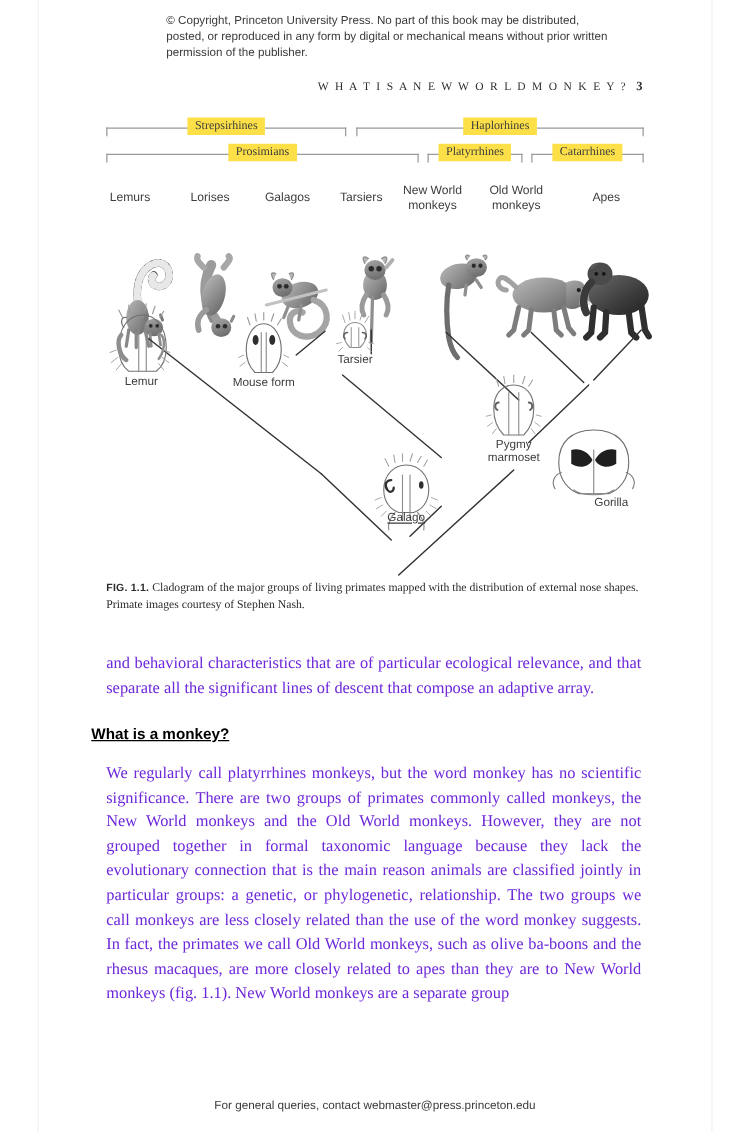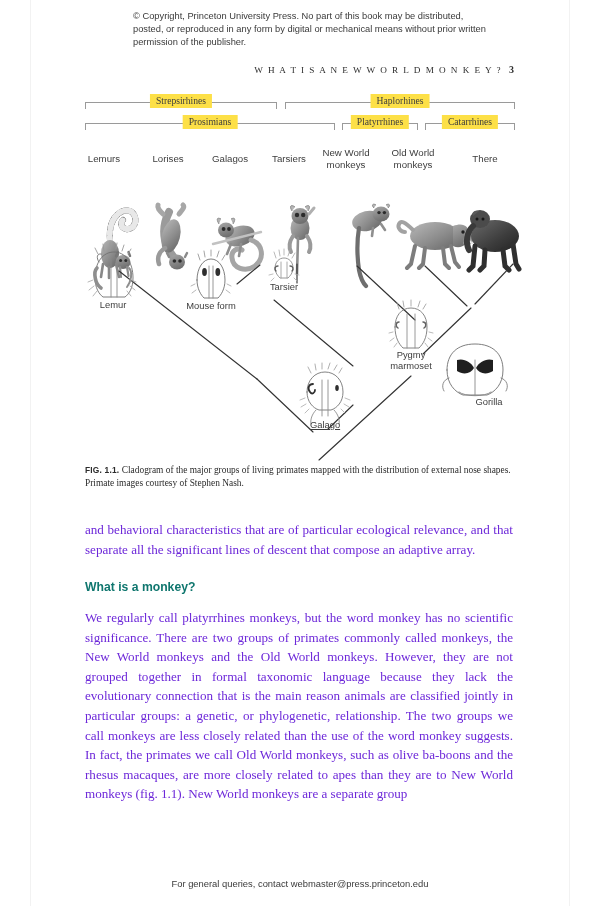--- a/index.html
+++ b/index.html
@@ -170,27 +170,28 @@
     font-size: 13.1px;
     line-height: 19.6px;
     color: #6d28d9;
     text-align: justify;
   }
   .bodytext.p1 { top: 520px; }
   .bodytext.p2 { top: 608px; }
 
   .subhead {
     position: absolute;
-    left: 85px;
+    left: 73px;
     top: 580px;
     width: 428px;
     font-family: "Liberation Sans", sans-serif;
     font-size: 12.2px;
     font-weight: bold;
-    color: #0f766e;
+    color: #000000;
+    text-decoration: underline;
   }
 
   
   .footer {
     position: absolute;
     left: 0;
     top: 878px;
     width: 600px;
     text-align: center;
     font-family: "Liberation Sans", sans-serif;
@@ -263,21 +264,21 @@
     </div>
     <div class="taxon-label" style="left:261px; top:55px;">
       <div>New World</div>
       <div>monkeys</div>
     </div>
     <div class="taxon-label" style="left:328px; top:55px;">
       <div>Old World</div>
       <div>monkeys</div>
     </div>
     <div class="taxon-label" style="left:400px; top:61px;">
-      <div>There</div>
+      <div>Apes</div>
     </div>
 
     <svg class="animals-svg" width="430" height="120" viewBox="0 0 430 120" style="top:82px;">
       <defs>
         <linearGradient id="gfur" x1="0" y1="0" x2="1" y2="1">
           <stop offset="0%" stop-color="#b9b9b9"></stop>
           <stop offset="55%" stop-color="#8c8c8c"></stop>
           <stop offset="100%" stop-color="#636363"></stop>
         </linearGradient>
         <linearGradient id="gdark" x1="0" y1="0" x2="1" y2="1">
@@ -457,21 +458,21 @@
     </svg>
 
     <div class="nose-label" style="left:28px; top:208px;">Lemur</div>
     <div class="nose-label" style="left:126px; top:209px;">Mouse form</div>
     <div class="nose-label" style="left:199px; top:190px;">Tarsier</div>
     <div class="nose-label" style="left:326px; top:258px;">
       <div>Pygmy</div>
       <div>marmoset</div>
     </div>
     <div class="nose-label" style="left:390px; top:305px;margin-left:14px;">Gorilla</div>
-    <div class="nose-label" style="left:240px; top:328px;text-decoration:underline;">Galago</div>
+    <div class="nose-label" style="left:240px; top:317px;text-decoration:underline;">Galago</div>
 
   </div>
 
   <div class="caption">
     <b>FIG. 1.1.</b>
     <span>Cladogram of the major groups of living primates mapped with the distribution of external nose shapes. Primate images courtesy of Stephen Nash.</span>
   </div>
 
   <div class="bodytext p1">and behavioral characteristics that are of particular ecological relevance, and that separate all the significant lines of descent that compose an adaptive array.</div>
 

